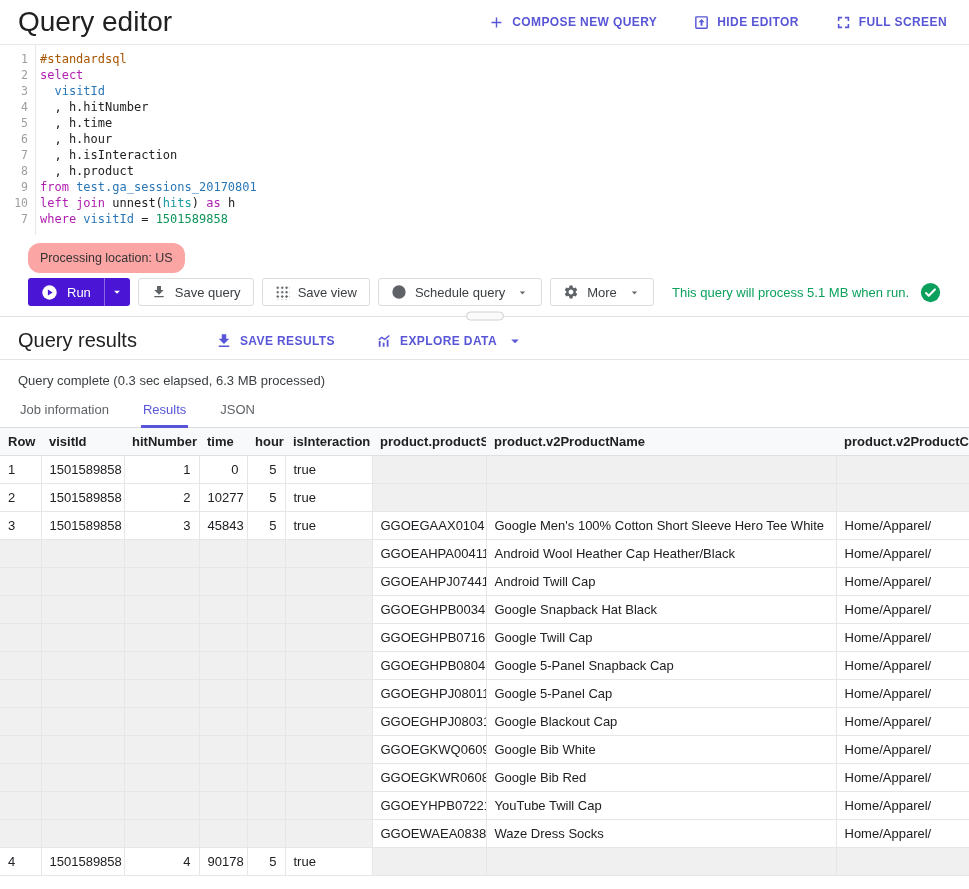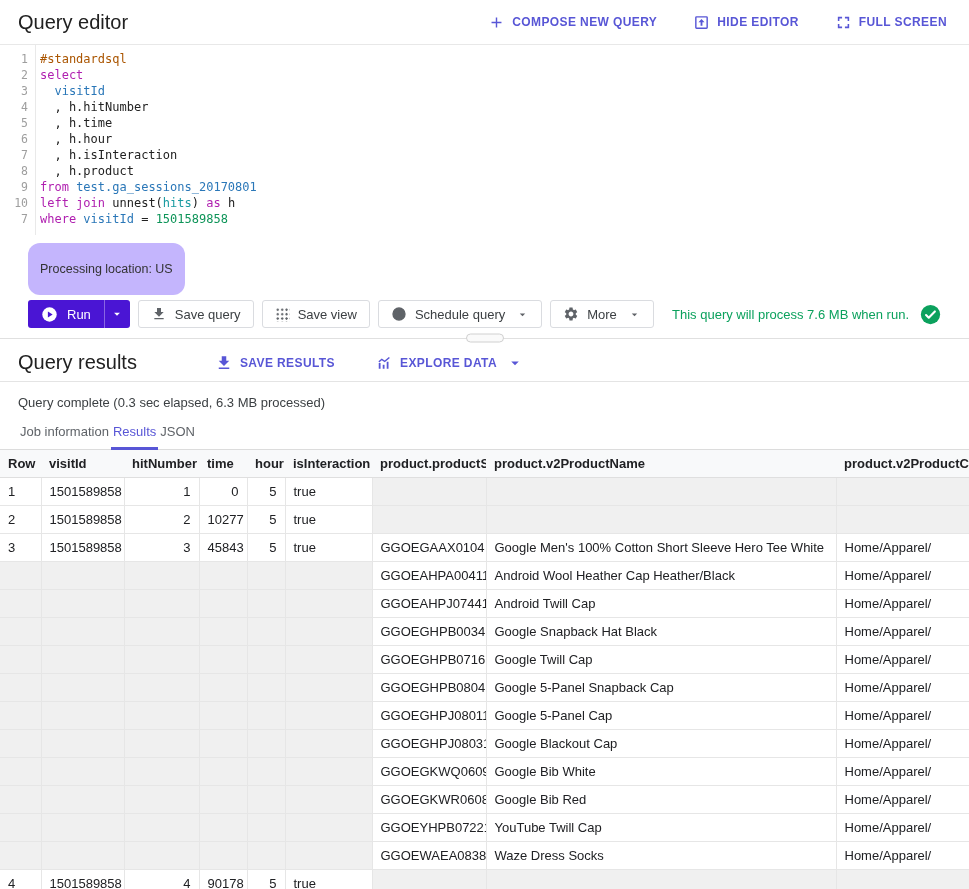--- a/index.html
+++ b/index.html
@@ -1,21 +1,21 @@
 <!DOCTYPE html>
 <html style="--accent: #5856d6; --run-button: #4a15d4; --success-green: #0ba15d; --code-comment: #aa5500; --code-keyword: #b020b0; --code-identifier: #2a77b8; --code-builtin: #1a9ba1; --code-number: #0d9458;"><head>
 <meta charset="utf-8">
 <style>
   html,body{margin:0;padding:0;background:#fff;}
   body{width:969px;height:889px;overflow:hidden;font-family:"Liberation Sans",sans-serif;color:#202124;position:relative;}
   *{box-sizing:border-box;}
 
   
   .qe-header{display:flex;align-items:center;height:45px;padding:0 22px 0 18px;border-bottom:1px solid #e8e8e8;}
-  .qe-title{font-size:20px;font-weight:400;color:#212121;}
+  .qe-title{font-size:28px;font-weight:400;color:#212121;}
   .qe-actions{margin-left:auto;display:flex;align-items:center;gap:36px;}
   .action-link{display:flex;align-items:center;gap:7px;background:none;border:none;padding:0;cursor:pointer;
     color:var(--accent);font-family:"Liberation Sans",sans-serif;font-size:12px;font-weight:700;letter-spacing:.4px;}
   .action-link svg{width:17px;height:17px;fill:var(--accent);}
 
   
   .editor{display:flex;min-height:190px;background:#fff;}
   .gutter{width:36px;border-right:1px solid #e9e9e9;padding-top:6px;text-align:right;
     font-family:"DejaVu Sans Mono",monospace;font-size:11.5px;color:#9e9e9e;}
   .gutter div{height:16px;line-height:16px;padding-right:7px;}
@@ -23,21 +23,21 @@
   .code div{height:16px;}
   .tk-com{color:var(--code-comment);}
   .tk-kw{color:var(--code-keyword);}
   .tk-id{color:var(--code-identifier);}
   .tk-fn{color:var(--code-builtin);}
   .tk-num{color:var(--code-number);}
   .tk-pl{color:#222;}
 
   
   .chip-row{margin:8px 0 0 28px;}
-  .chip{display:inline-block;background:#c4b5fd;border-radius:12px;padding:19px 12px;font-size:12.5px;color:#333;}
+  .chip{display:inline-block;background:#fca5a5;border-radius:12px;padding:8px 12px;font-size:12.5px;color:#333;}
   .toolbar{display:flex;align-items:center;margin:5px 28px 0 28px;height:28px;}
   .run-group{display:flex;height:28px;border-radius:3px;overflow:hidden;}
   .run-main{display:flex;align-items:center;gap:9px;background:var(--run-button);color:#fff;border:none;
     padding:0 13px;font-size:13px;font-family:"Liberation Sans",sans-serif;cursor:pointer;}
   .run-main svg{width:17px;height:17px;}
   .play-tri{fill:var(--run-button);}
   .run-caret{background:var(--run-button);border:none;border-left:1px solid rgba(255,255,255,.35);width:26px;
     display:flex;align-items:center;justify-content:center;cursor:pointer;}
   .run-caret svg,.caret-sm{width:14px;height:14px;fill:#fff;}
   .btn{display:flex;align-items:center;gap:8px;height:28px;background:#fff;border:1px solid #dadce0;border-radius:3px;
@@ -56,21 +56,21 @@
   .splitter-handle{position:absolute;left:50%;top:50%;transform:translate(-50%,-50%);
     width:38px;height:9px;background:#fafafa;border:1px solid #d0d0d0;border-radius:5px;}
 
   
   .results-header{display:flex;align-items:center;height:38px;padding:0 18px;border-bottom:1px solid #e4e4e4;}
   .results-title{font-size:20px;font-weight:400;color:#212121;text-align:center;}
   .results-actions{display:flex;align-items:center;gap:40px;margin-left:78px;}
   .results-actions svg{width:18px;height:18px;}
   .caret-accent{width:13px;height:13px;fill:var(--accent);margin-left:2px;}
   .summary{padding:13px 18px 1px 18px;font-size:13px;color:#3c4043;}
-  .tabs{display:flex;padding:0 18px;border-bottom:1px solid #dcdcdc;margin-top:2px;}
+  .tabs{display:flex;gap:30px;padding:0 18px;border-bottom:1px solid #dcdcdc;margin-top:2px;}
   .tab{padding:11px 2px 8px 2px;font-size:13px;color:#5f6368;cursor:pointer;border-bottom:3px solid transparent;margin-bottom:-1px;}
   .tab.active{color:var(--accent);border-bottom-color:var(--accent);}
 
   
   table{border-collapse:collapse;table-layout:fixed;width:969px;font-size:13px;}
   thead th{background:#f8f9fa;font-weight:700;text-align:left;height:27px;padding:0 8px;
     border-bottom:1px solid #dfdfdf;color:#202124;white-space:nowrap;overflow:hidden;}
   tbody td{height:28px;padding:0 8px;border-bottom:1px solid #e6e6e6;border-right:1px solid #e6e6e6;
     white-space:nowrap;overflow:hidden;color:#202124;background:#fff;}
   tbody td:last-child{border-right:none;}
@@ -180,21 +180,21 @@
       <svg viewBox="0 0 24 24">
           <path d="M19.14 12.94c.04-.3.06-.61.06-.94 0-.32-.02-.64-.07-.94l2.03-1.58c.18-.14.23-.41.12-.61l-1.92-3.32c-.12-.22-.37-.29-.59-.22l-2.39.96c-.5-.38-1.03-.7-1.62-.94l-.36-2.54c-.04-.24-.24-.41-.48-.41h-3.84c-.24 0-.43.17-.47.41l-.36 2.54c-.59.24-1.13.57-1.62.94l-2.39-.96c-.22-.08-.47 0-.59.22L2.74 8.87c-.12.21-.08.47.12.61l2.03 1.58c-.05.3-.09.63-.09.94s.02.64.07.94l-2.03 1.58c-.18.14-.23.41-.12.61l1.92 3.32c.12.22.37.29.59.22l2.39-.96c.5.38 1.03.7 1.62.94l.36 2.54c.05.24.24.41.48.41h3.84c.24 0 .44-.17.47-.41l.36-2.54c.59-.24 1.13-.56 1.62-.94l2.39.96c.22.08.47 0 .59-.22l1.92-3.32c.12-.22.07-.47-.12-.61l-2.01-1.58zM12 15.6c-1.98 0-3.6-1.62-3.6-3.6s1.62-3.6 3.6-3.6 3.6 1.62 3.6 3.6-1.62 3.6-3.6 3.6z"></path>
         </svg>
       </span>
     <span>More</span>
     <svg class="caret-gray" viewBox="0 0 24 24">
         <path d="M7 10l5 5 5-5z"></path>
       </svg>
   </button>
   <div class="status">
-    <span>This query will process 7.6 MB when run.</span>
+    <span>This query will process 5.1 MB when run.</span>
     <span style="display:flex">
       <svg viewBox="0 0 24 24">
           <circle class="ck-bg" cx="12" cy="12" r="11"></circle>
           <path d="M6.9 12.6l3.1 3.1 7-7.2" fill="none" stroke="#fff" stroke-width="2.4" stroke-linecap="round" stroke-linejoin="round"></path>
         </svg>
       </span>
   </div>
 </div>
 
 <div class="splitter">

